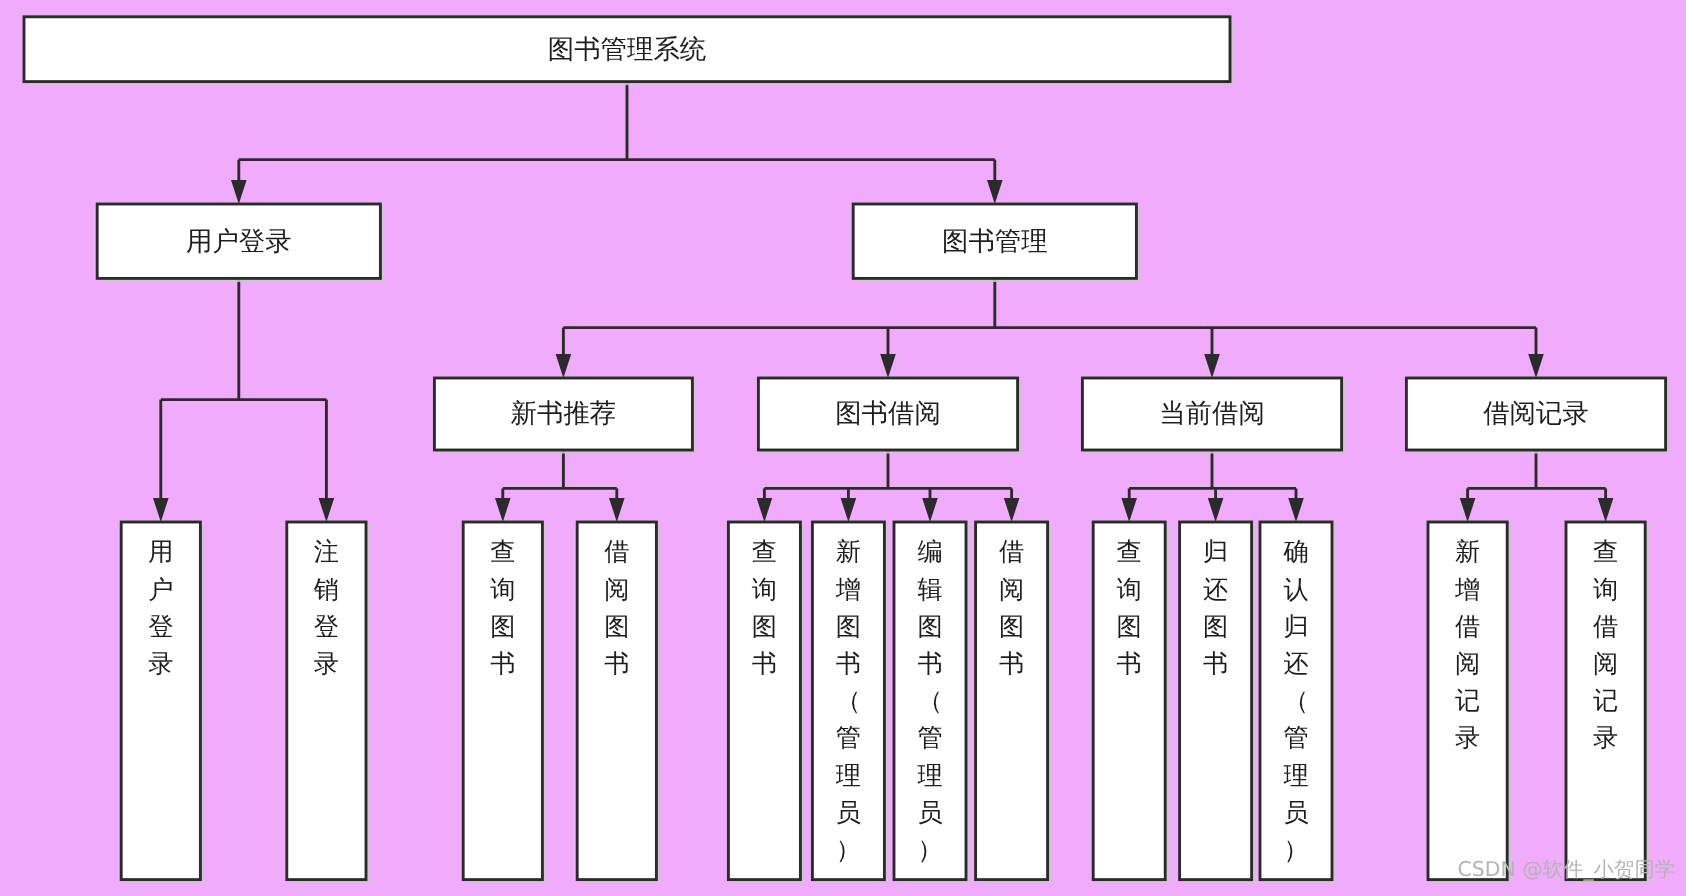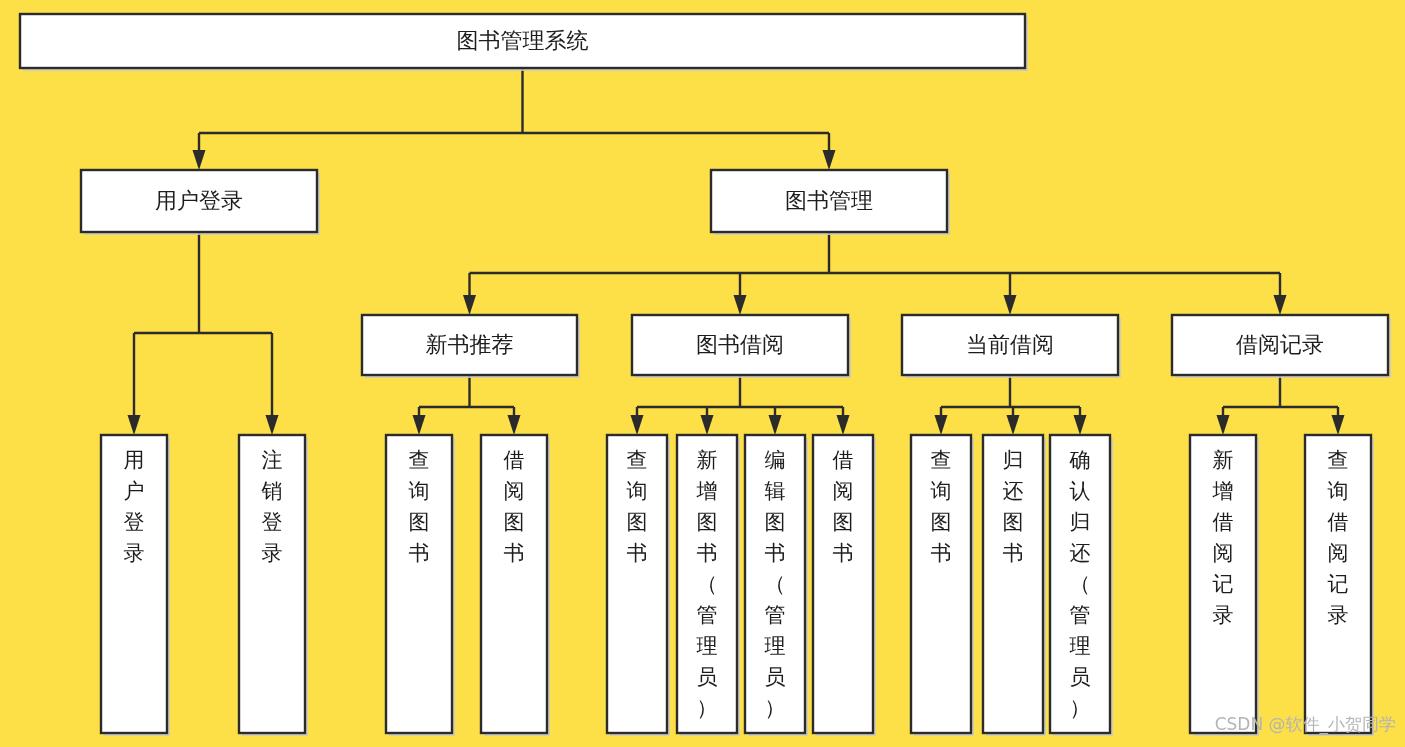--- a/index.html
+++ b/index.html
@@ -10,21 +10,21 @@
   body {
     width: 1405px;
     height: 747px;
     font-family: "DejaVu Sans", "Liberation Sans", sans-serif;
     overflow: hidden;
   }
   #diagram-root {
     position: relative;
     width: 1405px;
     height: 747px;
-    background: #fde047;
+    background: #f0abfc;
   }
   svg.diagram-canvas {
     display: block;
     width: 1405px;
     height: 747px;
   }
   .node-box {
     fill: #ffffff;
     stroke: #2b2b2b;
     stroke-width: 2.4;

